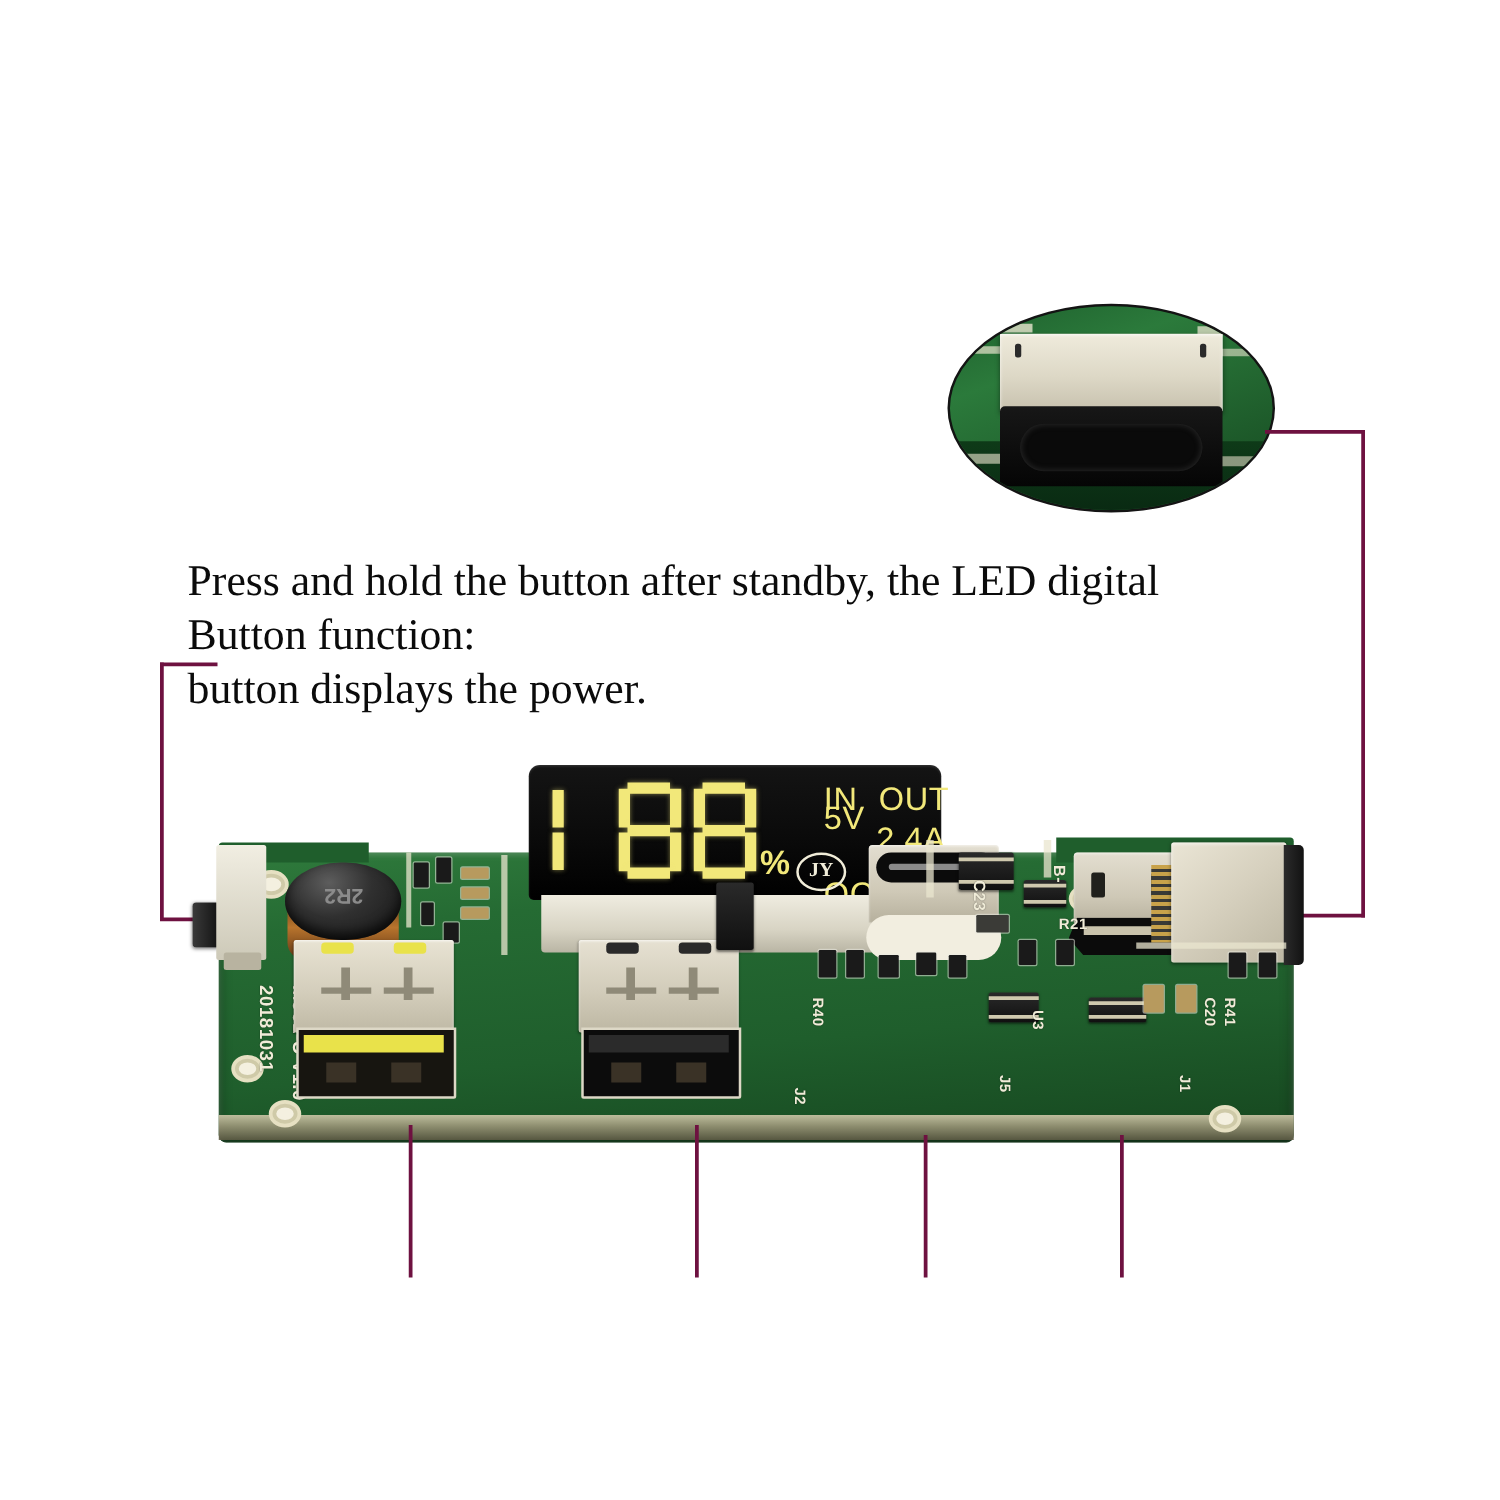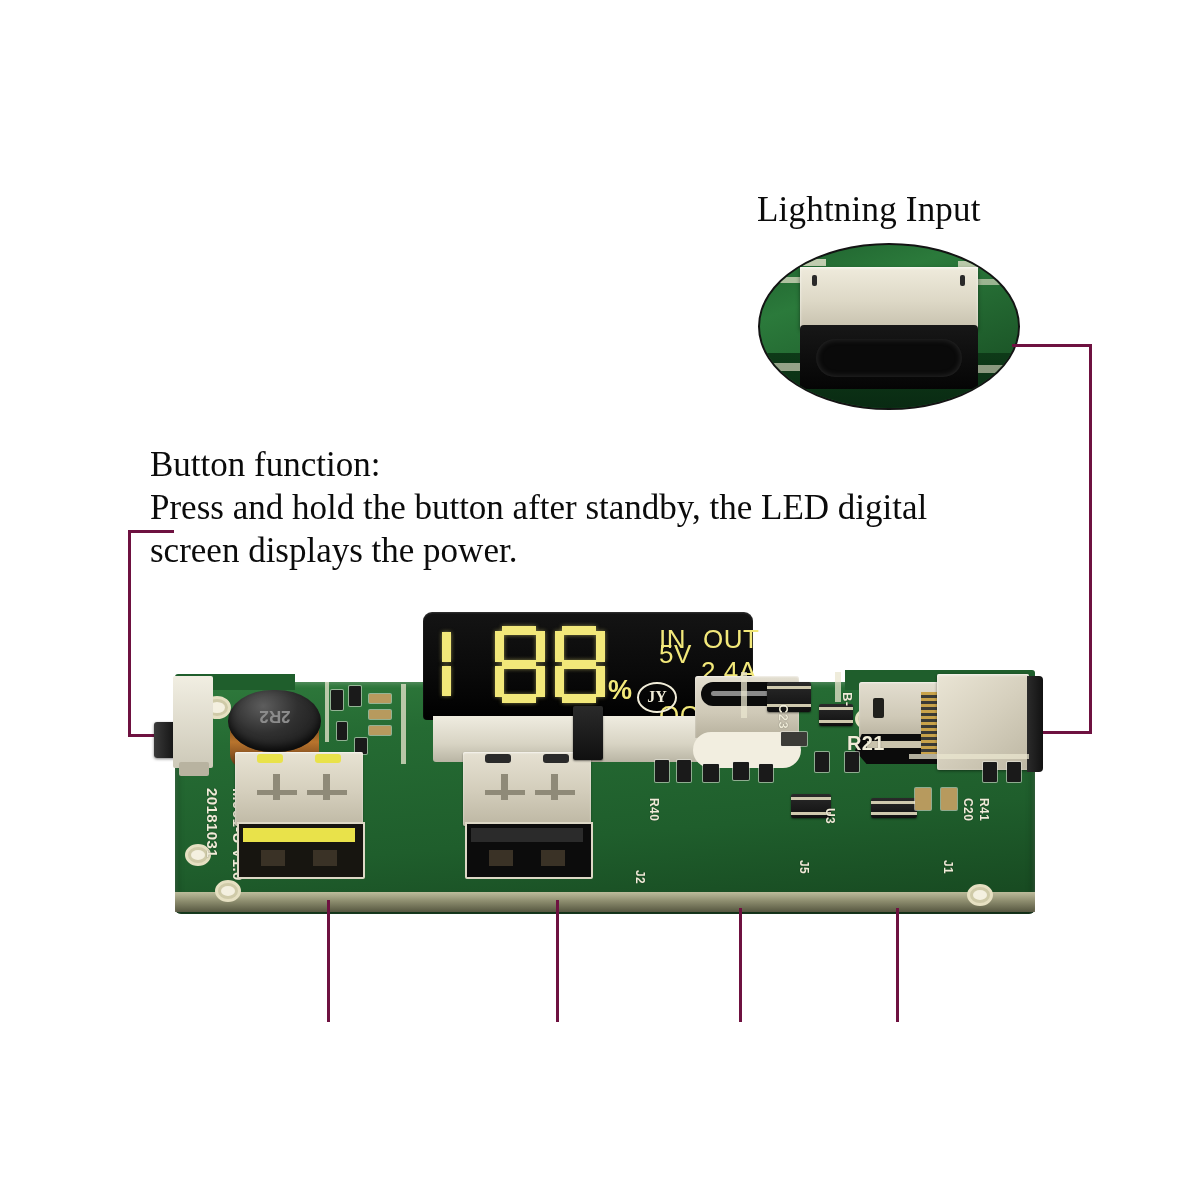--- a/index.html
+++ b/index.html
@@ -207,21 +207,20 @@
     border:2px solid #f1edd9;border-radius:50%;
     color:#f1edd9;font-family:"Liberation Serif",serif;font-size:16px;font-weight:700;
     text-align:center;line-height:25px;
   }
 </style>
 </head>
 <body>
 
 <div class="stage">
 
-  <div class="heading" id="lightning-title">Lightning Input</div>
 
   <div id="lightning-inset">
 
     <div class="ins-layer" style="left:-10px;top:-10px;width:290px;height:190px;
         background:linear-gradient(160deg,#1b5a2a 0%,#2b7a3b 30%,#12401c 100%);"></div>
     <div class="ins-layer" style="left:-10px;top:108px;width:290px;height:80px;
         background:linear-gradient(180deg,#0e3a18 0%,#072310 100%);"></div>
 
     <div class="ins-layer" style="left:8px;top:14px;width:58px;height:7px;background:#e9e5cf;opacity:.8;"></div>
     <div class="ins-layer" style="left:14px;top:32px;width:40px;height:6px;background:#e9e5cf;opacity:.7;"></div>
@@ -240,23 +239,23 @@
         background:linear-gradient(180deg,#171717,#050505);border-radius:4px;"></div>
     <div class="ins-layer" style="left:56px;top:94px;width:146px;height:38px;
         background:#0a0a0a;border-radius:19px;box-shadow:inset 0 0 6px rgba(120,120,120,.35);"></div>
   </div>
 
   <div class="ln lnh" style="left:1012px;top:344px;width:80px;"></div>
   <div class="ln lnv" style="left:1089px;top:344px;height:390px;"></div>
   <div class="ln lnh" style="left:1035px;top:731px;width:57px;"></div>
 
   <div id="button-note">
+    <div>Press and hold the button after standby, the LED digital</div>
     <div>Button function:</div>
-    <div>Press and hold the button after standby, the LED digital</div>
-    <div>screen displays the power.</div>
+    <div>button displays the power.</div>
   </div>
 
   <div class="ln lnh" style="left:128px;top:530px;width:46px;"></div>
   <div class="ln lnv" style="left:128px;top:530px;height:206px;"></div>
   <div class="ln lnh" style="left:128px;top:734px;width:42px;"></div>
 
   <div id="pcb">
 
     <div class="board-body"></div>
     <div class="board-edge"></div>
@@ -442,21 +441,21 @@
 
     <div class="silk rot90" style="left:506px;top:186px;font-size:12px;">R40</div>
     <div class="silk rot90" style="left:492px;top:258px;font-size:12px;">J2</div>
     <div class="silk rot90" style="left:656px;top:248px;font-size:12px;">J5</div>
     <div class="silk rot90" style="left:682px;top:196px;font-size:12px;">U3</div>
     <div class="silk rot90" style="left:800px;top:248px;font-size:12px;">J1</div>
     <div class="silk rot90" style="left:836px;top:186px;font-size:12px;">R41</div>
     <div class="silk rot90" style="left:820px;top:186px;font-size:12px;">C20</div>
     <div class="silk rot90" style="left:700px;top:80px;font-size:13px;">B-</div>
     <div class="silk rot90" style="left:636px;top:92px;font-size:13px;">C23</div>
-    <div class="silk" style="left:692px;top:120px;font-size:20px;">R21</div>
+    <div class="silk" style="left:692px;top:120px;font-size:12px;">R21</div>
 
   </div>
 
   <div class="ln lnv" style="left:327px;top:900px;height:122px;"></div>
   <div class="ln lnv" style="left:556px;top:900px;height:122px;"></div>
   <div class="ln lnv" style="left:739px;top:908px;height:114px;"></div>
   <div class="ln lnv" style="left:896px;top:908px;height:114px;"></div>
 
 </div>
 

